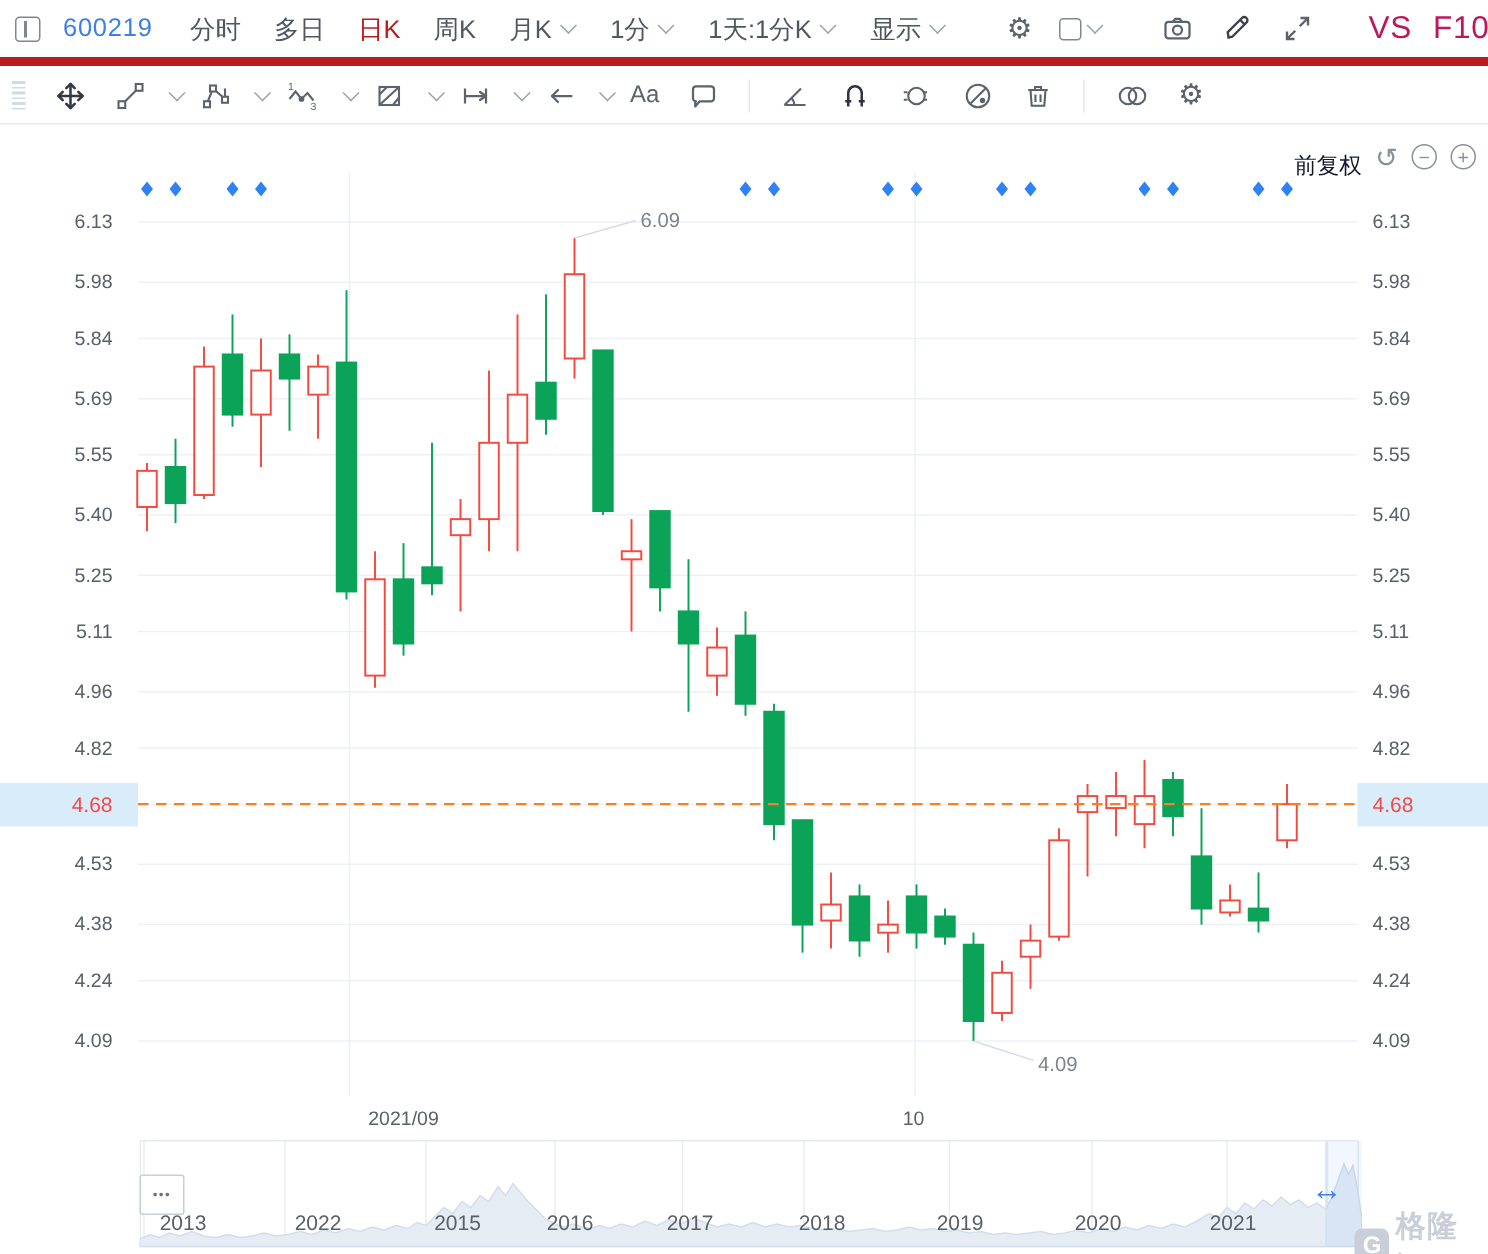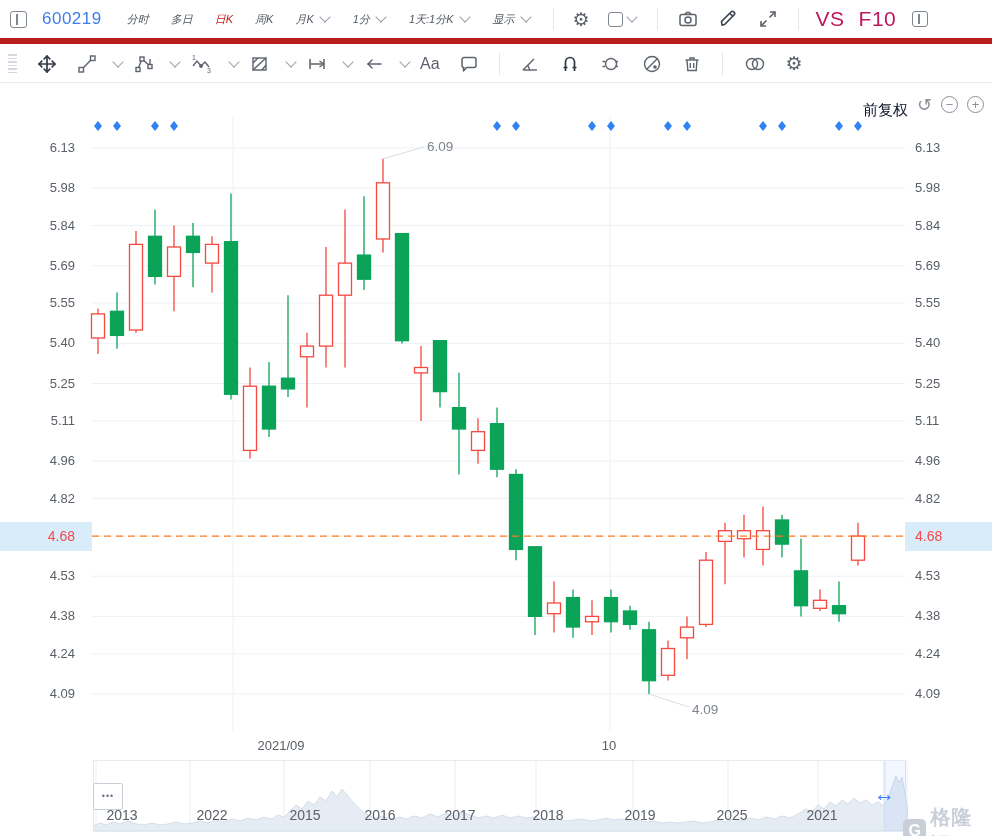--- a/index.html
+++ b/index.html
@@ -3,21 +3,21 @@
 <meta charset="utf-8">
 <style>
   html,body{margin:0;padding:0;background:#fff;}
   .app{position:relative;width:992px;height:836px;background:#fff;overflow:hidden;
        font-family:"Liberation Sans","DejaVu Sans",sans-serif;color:#4e565f;}
   
   .tb1{position:absolute;left:0;top:0;width:992px;height:44px;display:flex;align-items:center;
        border-bottom:6px solid #b91c1c;box-sizing:border-box;}
   .tb2{position:absolute;left:0;top:45px;width:992px;height:38px;display:flex;align-items:center;
        border-bottom:1px solid #e8ebef;box-sizing:border-box;}
-  .tbitem{font-size:11px;color:#51575f;margin:0 11px;white-space:nowrap;cursor:pointer;display:flex;align-items:center;font-style:italic;}
+  .tbitem{font-size:17px;color:#51575f;margin:0 11px;white-space:nowrap;cursor:pointer;display:flex;align-items:center;}
   .sym{font-size:17px;color:#3e7ee8;margin:0 14px 0 6px;letter-spacing:.5px;}
   .active-tab{color:#b91c1c;}
   .chev{width:7px;height:7px;border-right:1.5px solid #9aa1ab;border-bottom:1.5px solid #9aa1ab;
         transform:rotate(45deg);display:inline-block;margin:-4px 2px 0 7px;}
   .vdiv{width:1px;height:22px;background:#e4e8ed;margin:0 10px;display:inline-block;}
   .sqicon{width:17px;height:17px;border:1.5px solid #80878f;border-radius:3px;position:relative;
           display:inline-block;box-sizing:border-box;}
   .sqicon::after{content:"";position:absolute;left:5px;top:2px;bottom:2px;width:1.5px;background:#80878f;}
   .ic{display:flex;align-items:center;justify-content:center;margin:0 9px;cursor:pointer;}
   .ic svg{display:block;}
@@ -499,21 +499,21 @@
       <div class="ytick r" style="top: 374.529px; left: 915px; position: absolute;">5.25</div>
       <div class="ytick r" style="top: 412px; left: 915px; position: absolute;">5.11</div>
       <div class="ytick r" style="top: 452.147px; left: 915px; position: absolute;">4.96</div>
       <div class="ytick r" style="top: 489.618px; left: 915px; position: absolute;">4.82</div>
       <div class="ytick r" style="top: 567.235px; left: 915px; position: absolute;">4.53</div>
       <div class="ytick r" style="top: 607.382px; left: 915px; position: absolute;">4.38</div>
       <div class="ytick r" style="top: 644.853px; left: 915px; position: absolute;">4.24</div>
       <div class="ytick r" style="top: 685px; left: 915px; position: absolute;">4.09</div>
     </div>
   <div id="x-axis">
-      <div class="xlab" style="left: 236px;">2021/09</div>
+      <div class="xlab" style="left: 224px;">2021/09</div>
       <div class="xlab" style="left: 564px;">10</div>
     </div>
 
   <svg id="nav-svg" width="815" height="72" viewBox="93 760 815 72">
       <rect x="93.5" y="760.5" width="812" height="70.5" fill="none" stroke="#e6eaf0"></rect>
       <line x1="96" x2="96" y1="761" y2="830" stroke="#e9edf3"></line>
       <line x1="190" x2="190" y1="761" y2="830" stroke="#e9edf3"></line>
       <line x1="284" x2="284" y1="761" y2="830" stroke="#e9edf3"></line>
       <line x1="370" x2="370" y1="761" y2="830" stroke="#e9edf3"></line>
       <line x1="455" x2="455" y1="761" y2="830" stroke="#e9edf3"></line>
@@ -527,21 +527,21 @@
       <line x1="884" x2="884" y1="761" y2="831" stroke="#cfe0f5"></line>
     </svg>
   <div id="nav-years">
       <div class="navyear" style="left: 92px;">2013</div>
       <div class="navyear" style="left: 182px;">2022</div>
       <div class="navyear" style="left: 275px;">2015</div>
       <div class="navyear" style="left: 350px;">2016</div>
       <div class="navyear" style="left: 430px;">2017</div>
       <div class="navyear" style="left: 518px;">2018</div>
       <div class="navyear" style="left: 610px;">2019</div>
-      <div class="navyear" style="left: 702px;">2025</div>
+      <div class="navyear" style="left: 702px;">2020</div>
       <div class="navyear" style="left: 792px;">2021</div>
     </div>
   <button class="more">•••</button>
   <span class="resize">↔</span>
   <div class="wm">
     <span class="box">G</span>
     <span class="txt">格隆汇</span>
   </div>
 <div class="pxbox l" style="top: 521.588px;">4.68</div>
     <div class="pxbox r" style="top: 521.588px;">4.68</div>

